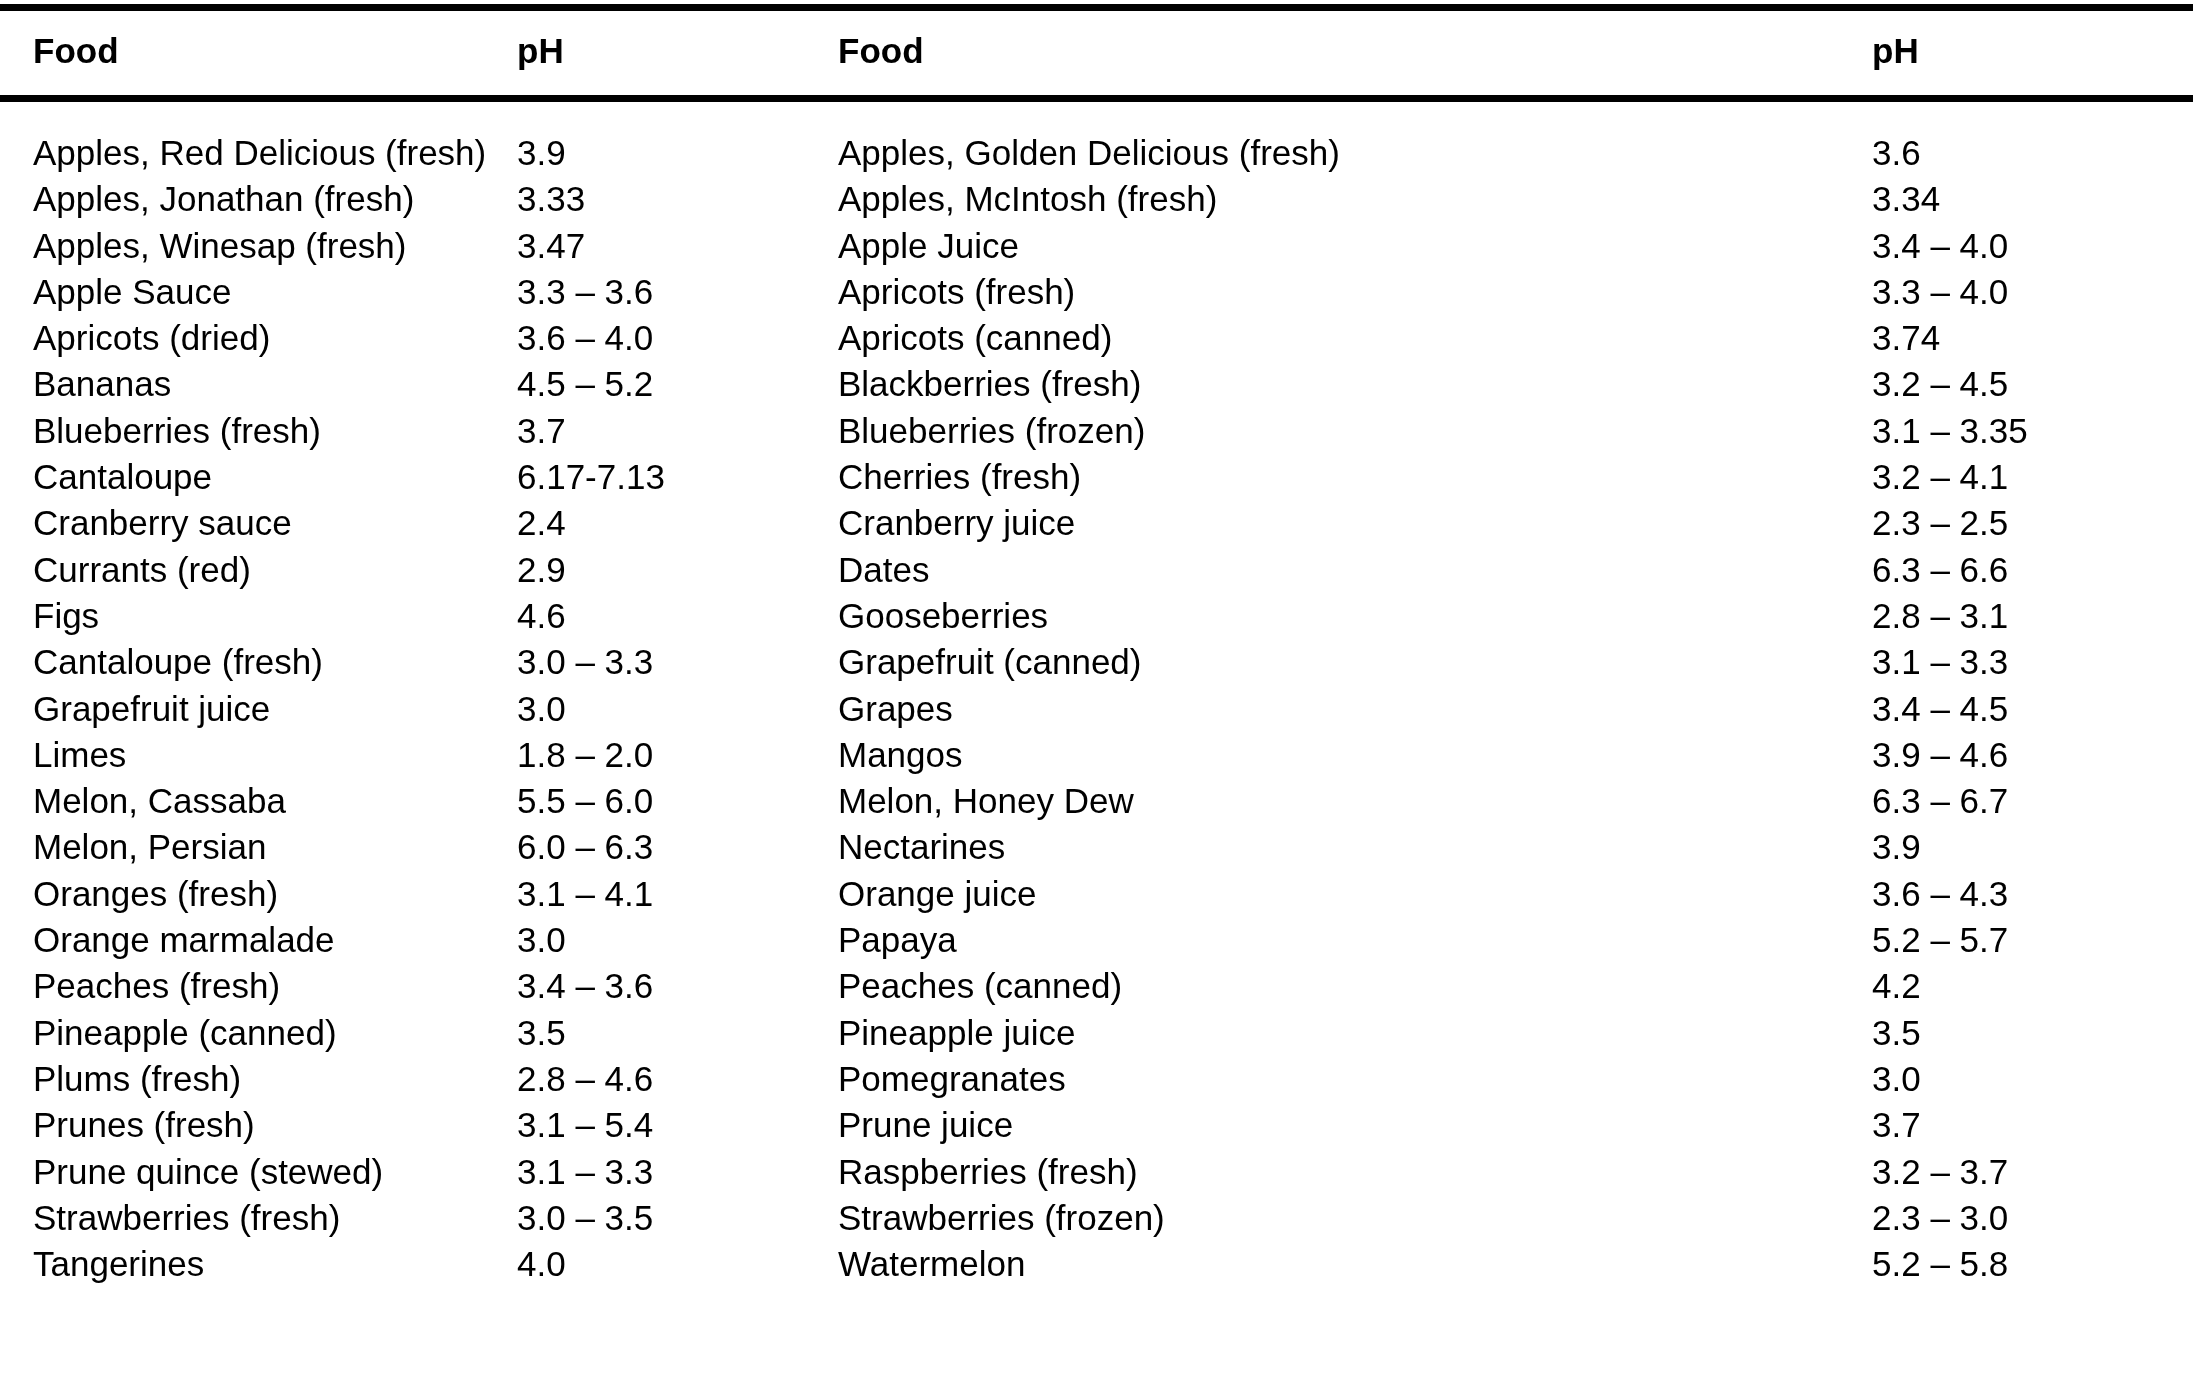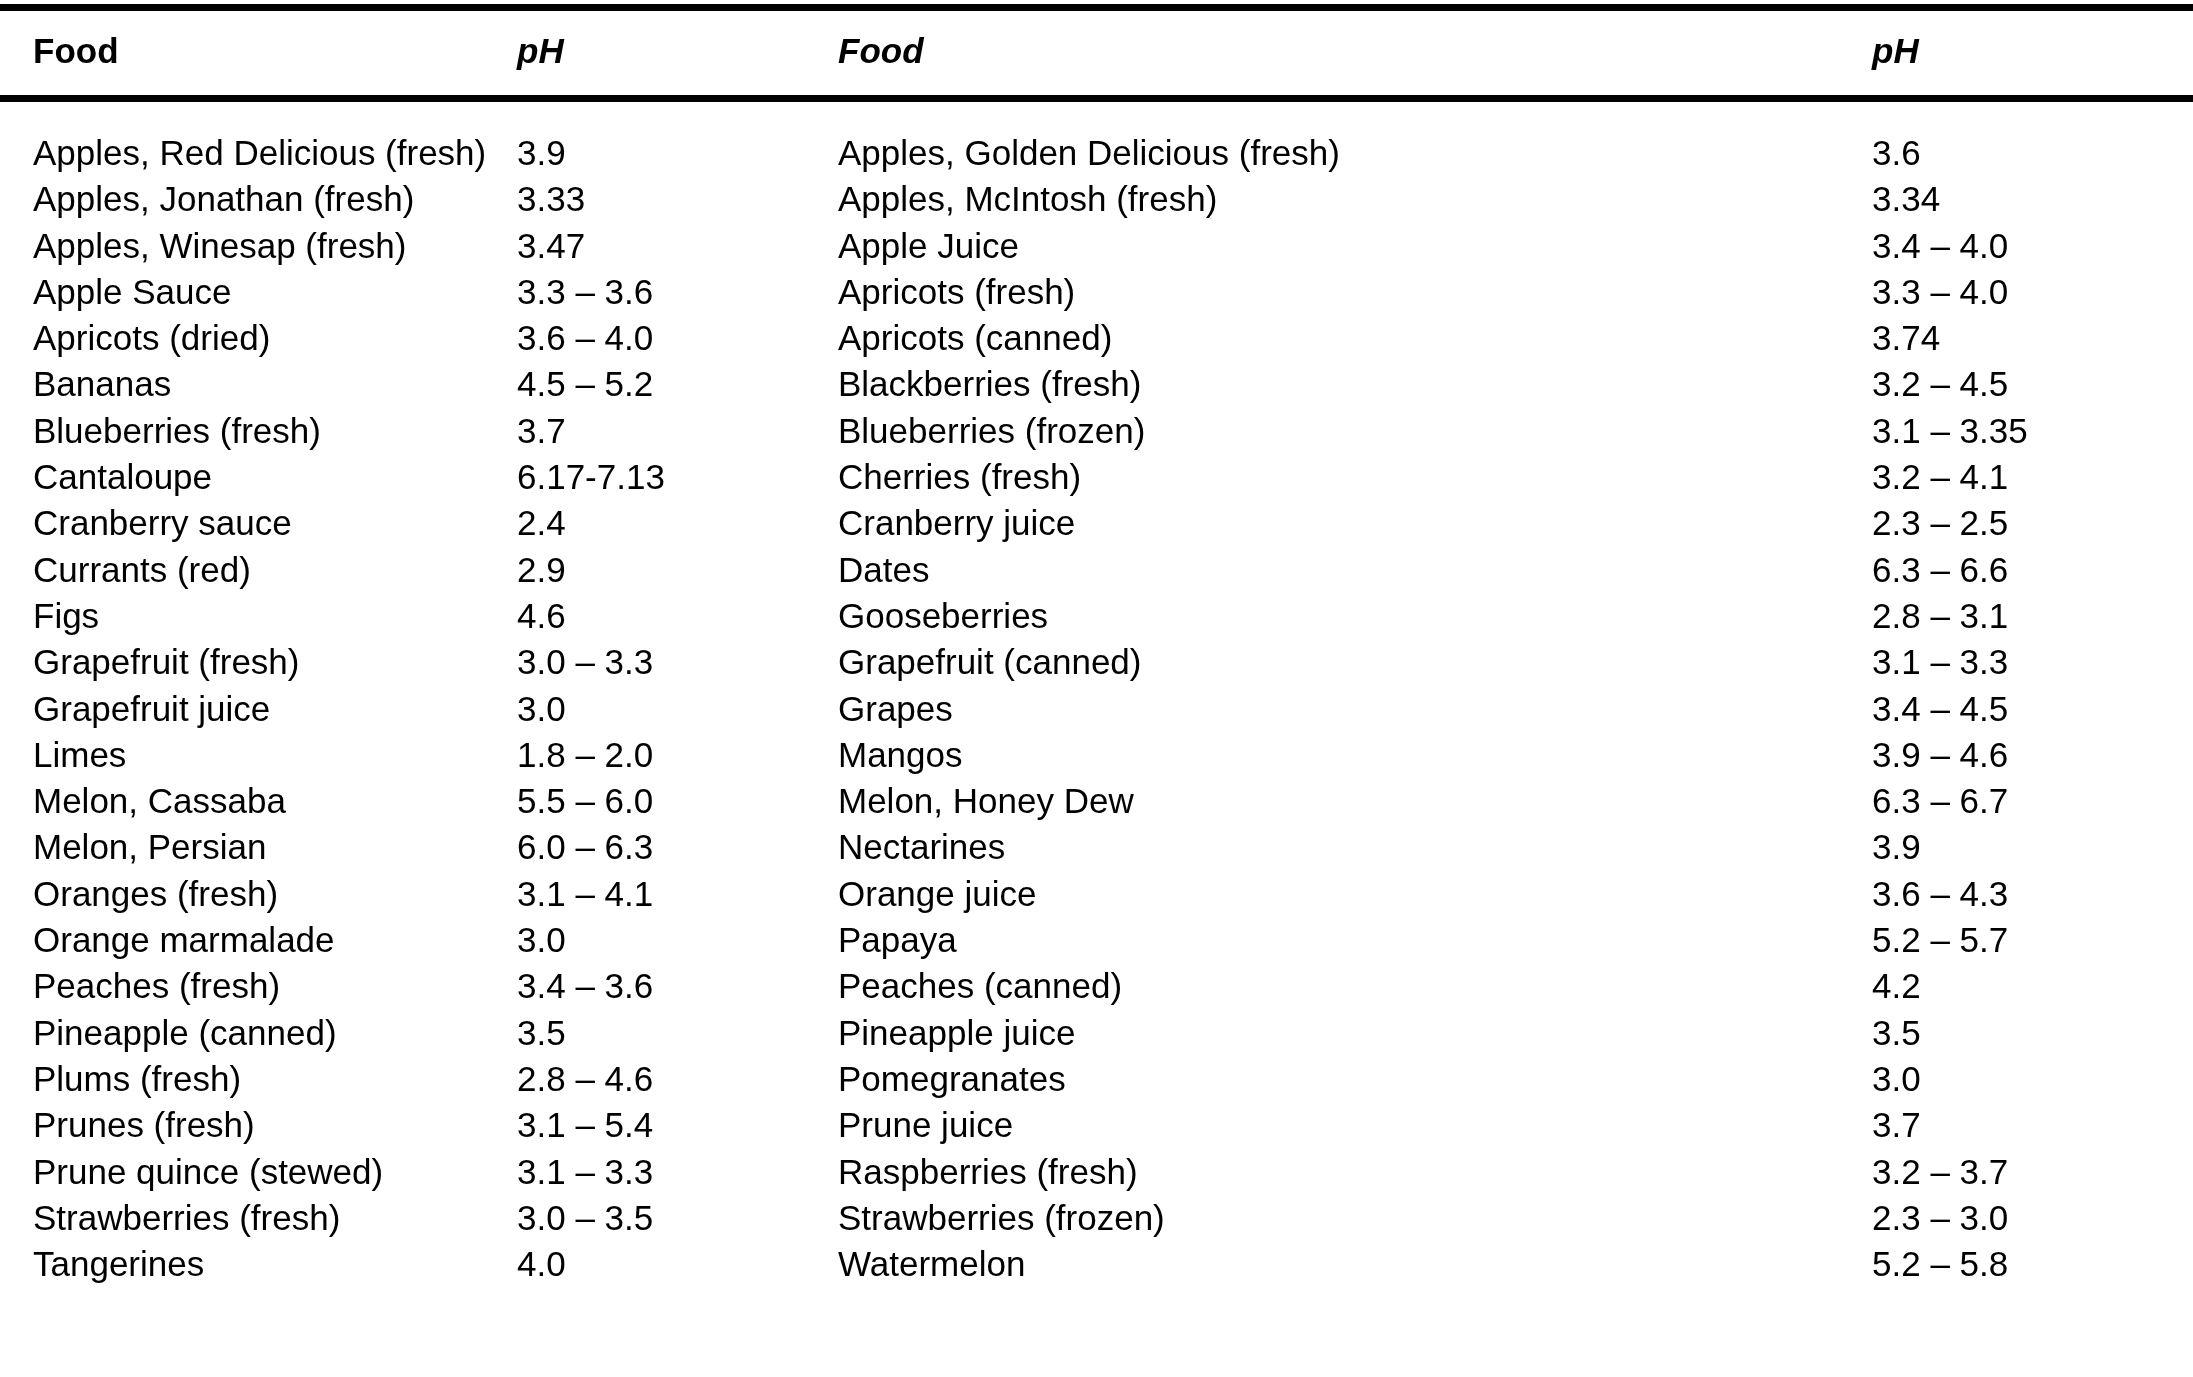--- a/index.html
+++ b/index.html
@@ -42,21 +42,21 @@
     white-space: nowrap;
     font-size: 35px;
     line-height: 35px;
   }
 
   .hdr {
     font-size: 35px;
     line-height: 35px;
     font-weight: bold;
   }
-  .hdr-italic { font-style: italic; }
+  .hdr-italic { }
 
   
   .c-food1 { left: 33px; }
   .c-ph1   { left: 517px; }
   .c-food2 { left: 838px; }
   .c-ph2   { left: 1872px; }
 
   .row {
     position: relative;
     height: 46.3px;
@@ -142,21 +142,21 @@
         <div class="cell c-food2">Dates</div>
         <div class="cell c-ph2">6.3 – 6.6</div>
       </div>
       <div class="row">
         <div class="cell c-food1">Figs</div>
         <div class="cell c-ph1">4.6</div>
         <div class="cell c-food2">Gooseberries</div>
         <div class="cell c-ph2">2.8 – 3.1</div>
       </div>
       <div class="row">
-        <div class="cell c-food1">Grapefruit (fresh)</div>
+        <div class="cell c-food1">Cantaloupe (fresh)</div>
         <div class="cell c-ph1">3.0 – 3.3</div>
         <div class="cell c-food2">Grapefruit (canned)</div>
         <div class="cell c-ph2">3.1 – 3.3</div>
       </div>
       <div class="row">
         <div class="cell c-food1">Grapefruit juice</div>
         <div class="cell c-ph1">3.0</div>
         <div class="cell c-food2">Grapes</div>
         <div class="cell c-ph2">3.4 – 4.5</div>
       </div>

